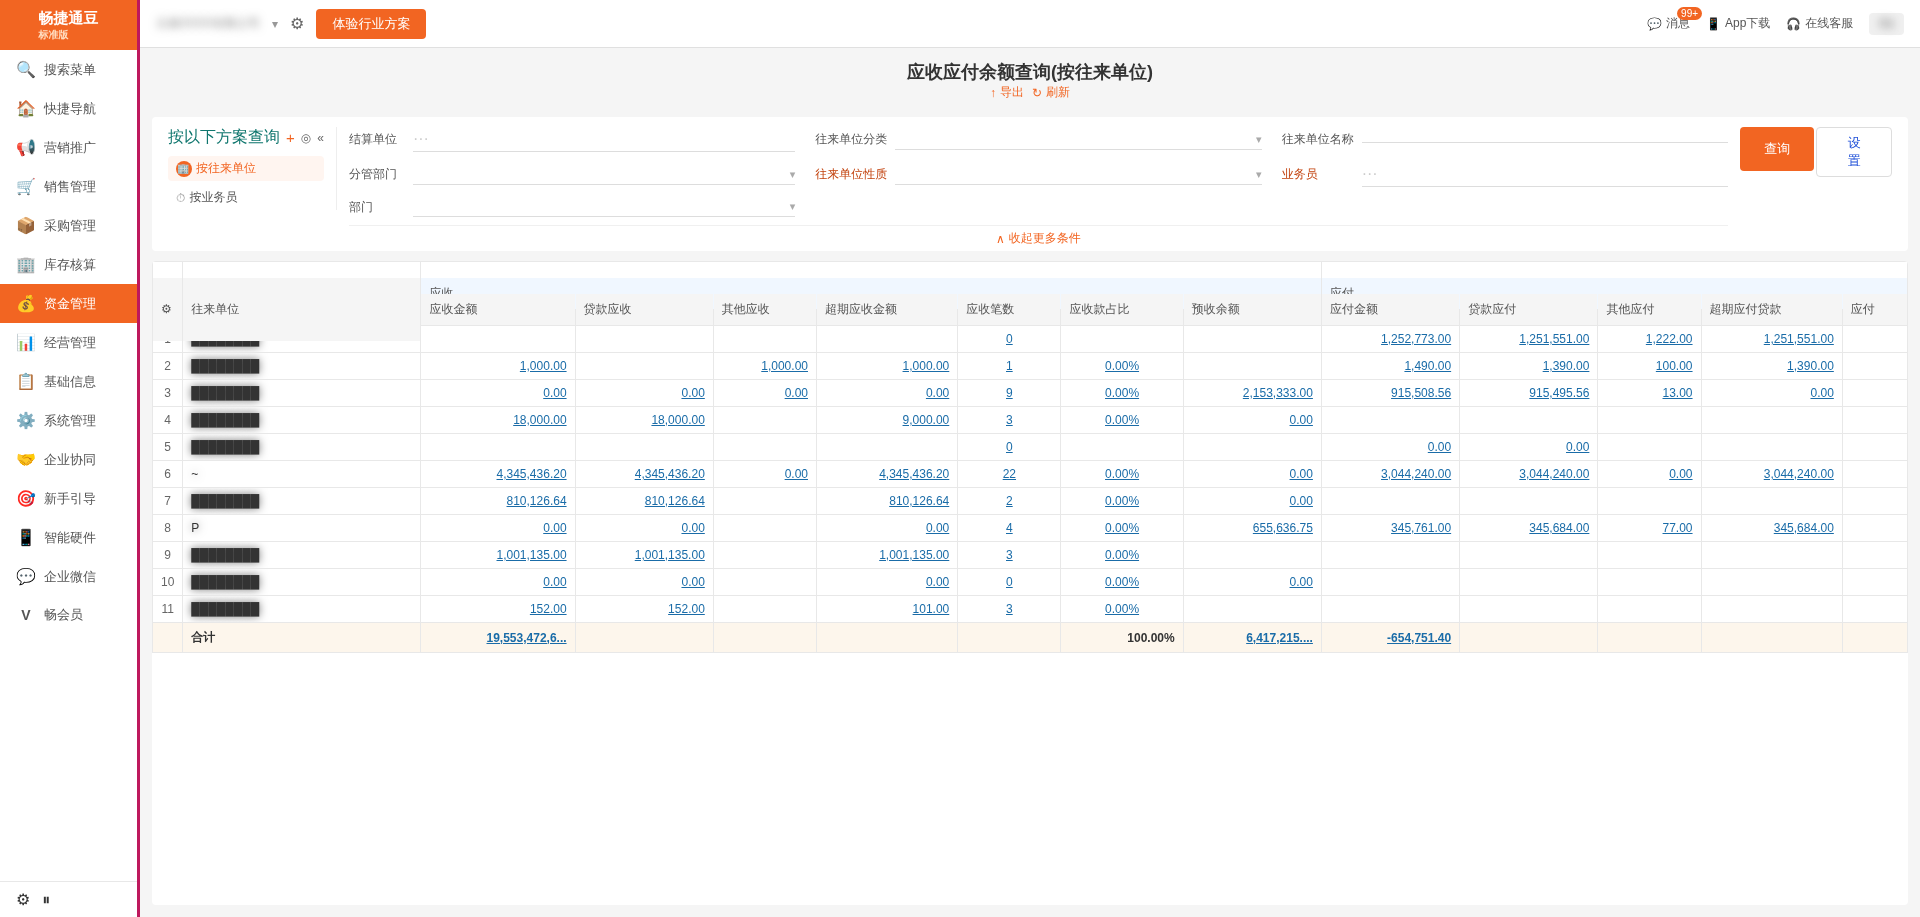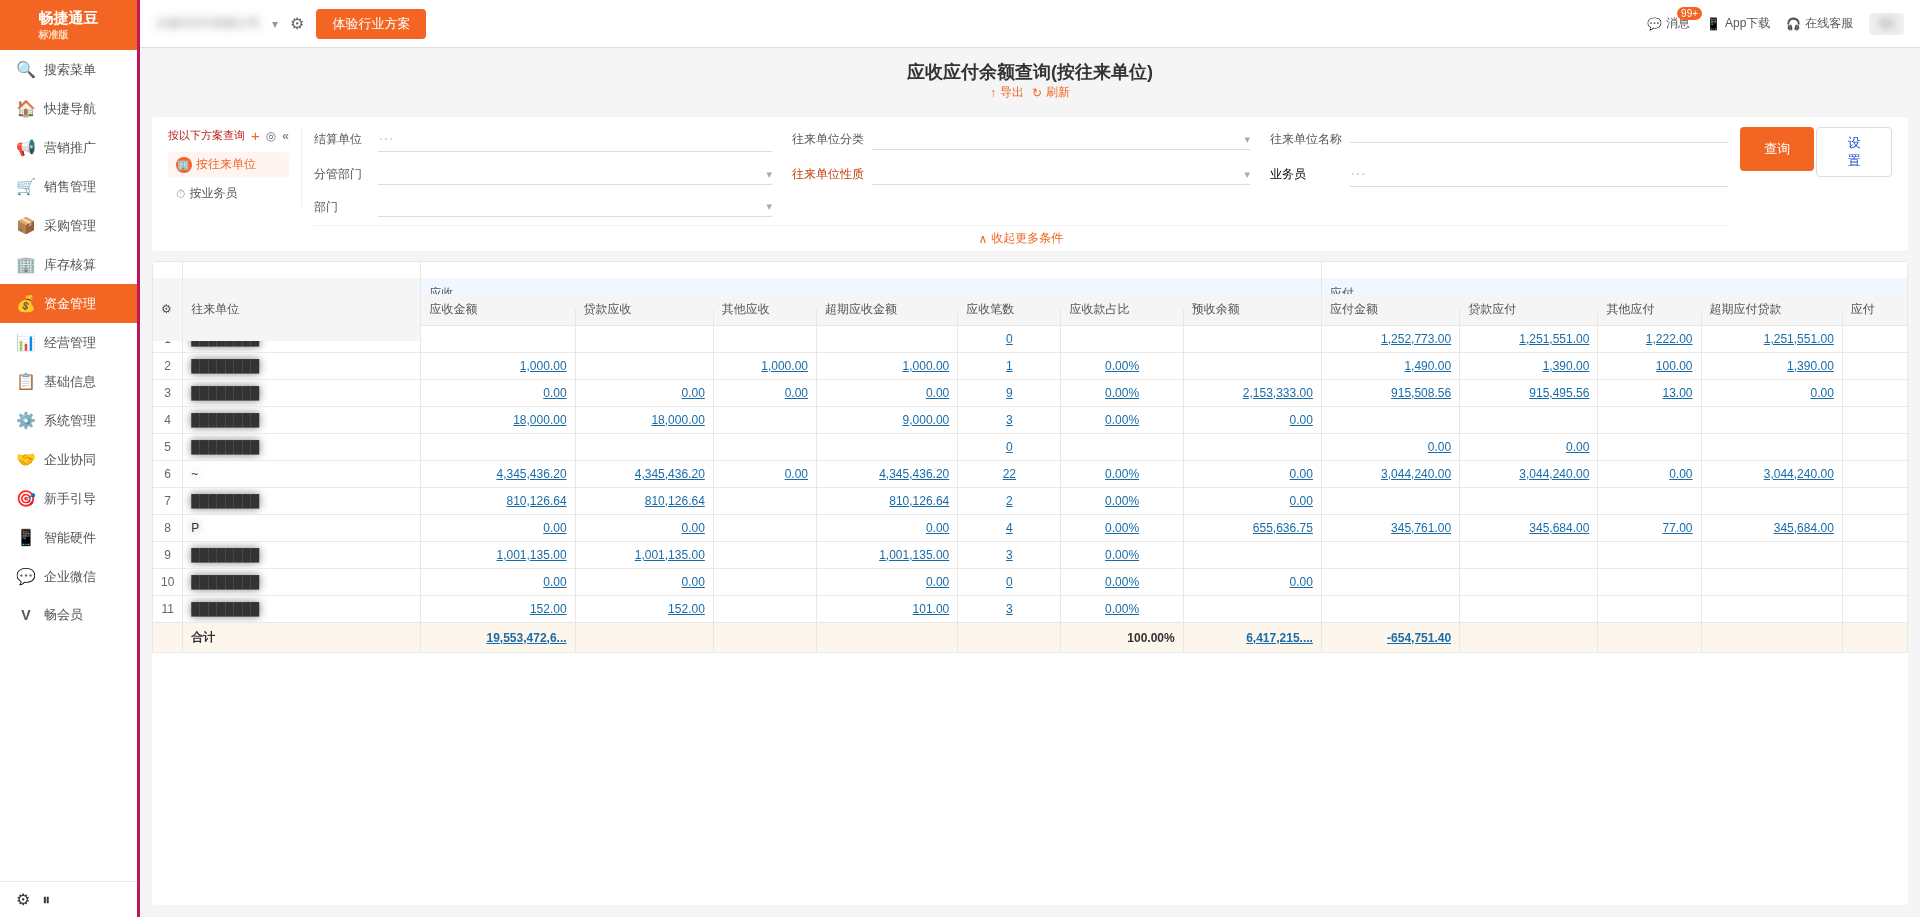--- a/index.html
+++ b/index.html
@@ -186,21 +186,21 @@
         </button>
       </div>
     </div>
 
     <div style="background:#fff;border-radius:4px;margin-bottom:10px;display:flex;flex-direction:column;">
 
       <div style="display:flex;align-items:flex-start;padding:10px 16px 0 16px;gap:12px;">
 
         <div style="min-width:130px;border-right:1px solid #eee;padding-right:12px;">
           <div style="display:flex;align-items:center;gap:6px;margin-bottom:8px;">
-            <span style="font-size:11px;color:#b91c1c;">按以下方案查询</span>
+            <span style="font-size:16px;color:#0f766e;">按以下方案查询</span>
             <span style="color:#f26522;cursor:pointer;font-size:15px;">+</span>
             <span style="color:#666;cursor:pointer;">◎</span>
             <span style="color:#666;cursor:pointer;">«</span>
           </div>
           <div style="display:flex;align-items:center;gap:4px;padding:4px 8px;background:#fff5f0;border-radius:4px;cursor:pointer;margin-bottom:4px;">
             <span style="background:#f26522;color:#fff;border-radius:50%;width:16px;height:16px;display:flex;align-items:center;justify-content:center;font-size:10px;">🏢</span>
             <span style="color:#f26522;font-size:12px;">按往来单位</span>
           </div>
           <div style="display:flex;align-items:center;gap:4px;padding:4px 8px;cursor:pointer;">
             <span style="color:#999;font-size:12px;">⏱</span>
@@ -237,21 +237,21 @@
               </div>
             </div>
             <div style="display:flex;align-items:center;gap:8px;">
               <span style="color:#c2410c;font-size:12px;min-width:72px;">往来单位性质</span>
               <div style="flex:1;border-bottom:1px solid #ddd;padding:3px 0;display:flex;align-items:center;justify-content:space-between;cursor:pointer;">
                 <span></span>
                 <span style="color:#aaa;font-size:11px;">▾</span>
               </div>
             </div>
             <div style="display:flex;align-items:center;gap:8px;">
-              <span style="color:#000000;font-size:12px;min-width:72px;">业务员</span>
+              <span style="color:#c2410c;font-size:12px;min-width:72px;">业务员</span>
               <div style="flex:1;border-bottom:1px solid #ddd;padding:3px 0;display:flex;align-items:center;justify-content:space-between;cursor:pointer;">
                 <span style="color:#ccc;font-size:16px;">···</span>
               </div>
             </div>
 
             <div style="display:flex;align-items:center;gap:8px;">
               <span style="color:#555;font-size:12px;min-width:56px;">部门</span>
               <div style="flex:1;border-bottom:1px solid #ddd;padding:3px 0;display:flex;align-items:center;justify-content:space-between;cursor:pointer;">
                 <span></span>
                 <span style="color:#aaa;font-size:11px;">▾</span>

